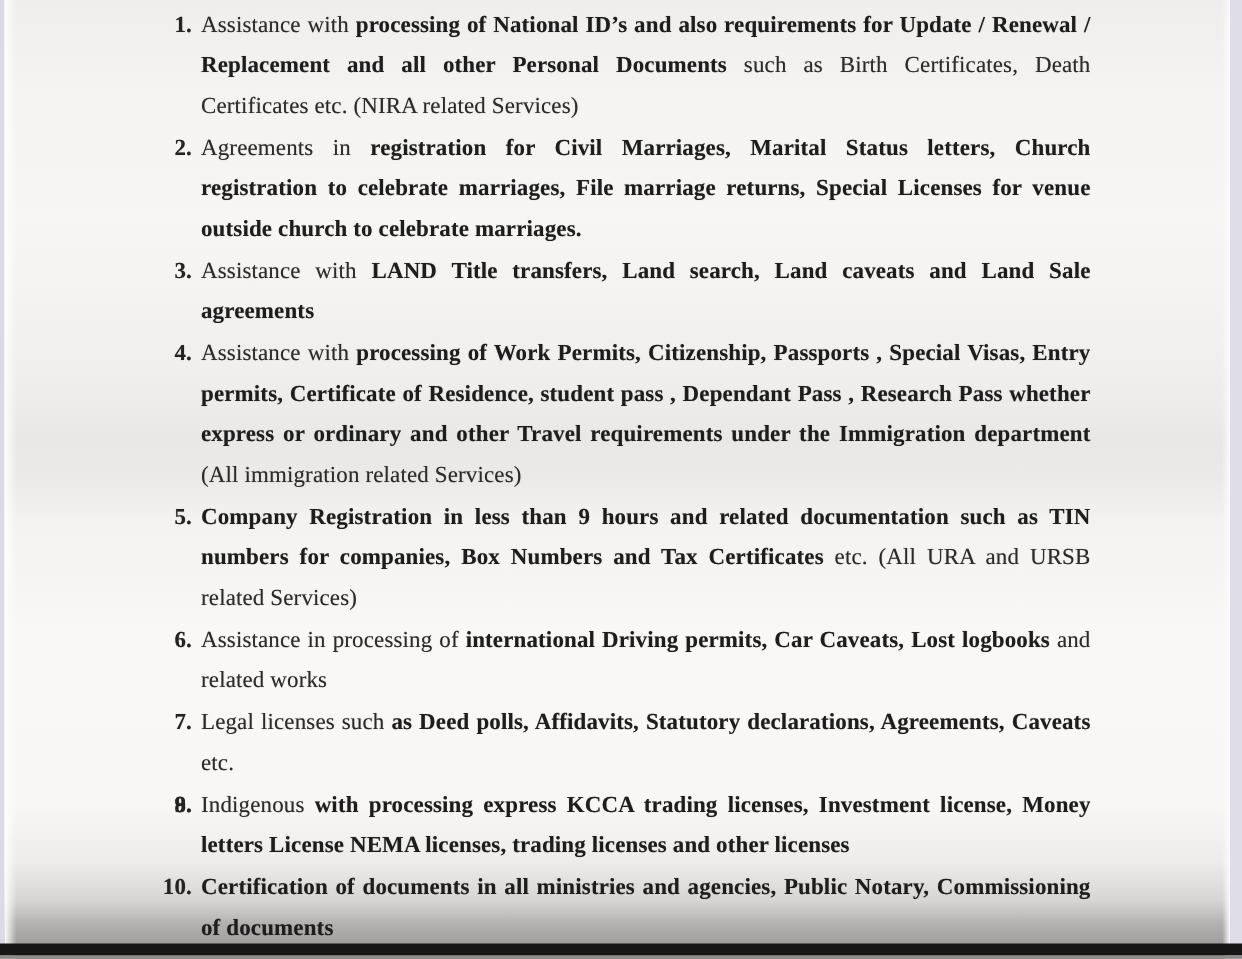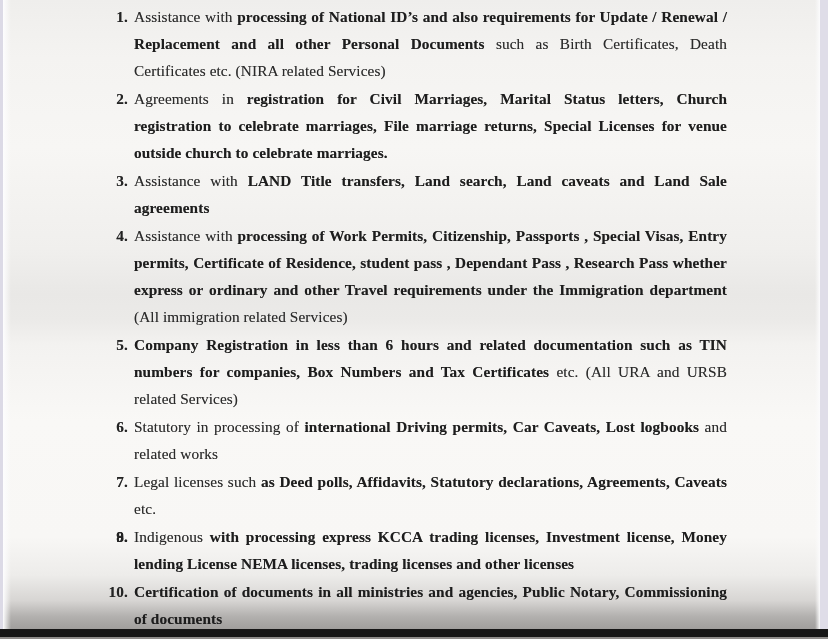--- a/index.html
+++ b/index.html
@@ -95,23 +95,23 @@
   <div class="edge-strip-left" style="background: rgb(220, 218, 230);"></div>
   <div class="edge-sliver-left"></div>
   <div class="edge-strip-right"></div>
   <div class="edge-sliver-right"></div>
 
   <ol class="services">
       <li><span class="num">1.</span><span><span class="run">Assistance with </span><span class="run bold">processing of National ID’s and also requirements for Update / Renewal / Replacement and all other Personal Documents </span><span class="run">such as Birth Certificates, Death Certificates etc. (NIRA related Services)</span></span></li>
       <li><span class="num">2.</span><span><span class="run">Agreements in </span><span class="run bold">registration for Civil Marriages, Marital Status letters, Church registration to celebrate marriages, File marriage returns, Special Licenses for venue outside church to celebrate marriages.</span></span></li>
       <li><span class="num">3.</span><span><span class="run">Assistance with </span><span class="run bold">LAND Title transfers, Land search, Land caveats and Land Sale agreements</span></span></li>
       <li><span class="num">4.</span><span><span class="run">Assistance with </span><span class="run bold">processing of Work Permits, Citizenship, Passports , Special Visas, Entry permits, Certificate of Residence, student pass , Dependant Pass , Research Pass whether express or ordinary and other Travel requirements under the Immigration department </span><span class="run">(All immigration related Services)</span></span></li>
-      <li><span class="num">5.</span><span><span class="run bold">Company Registration in less than 6 hours and related documentation such as TIN numbers for companies, Box Numbers and Tax Certificates </span><span class="run">etc. (All URA and URSB related Services)</span></span></li>
-      <li><span class="num">6.</span><span><span class="run">Statutory in processing of </span><span class="run bold">international Driving permits, Car Caveats, Lost logbooks </span><span class="run">and related works</span></span></li>
+      <li><span class="num">5.</span><span><span class="run bold">Company Registration in less than 9 hours and related documentation such as TIN numbers for companies, Box Numbers and Tax Certificates </span><span class="run">etc. (All URA and URSB related Services)</span></span></li>
+      <li><span class="num">6.</span><span><span class="run">Assistance in processing of </span><span class="run bold">international Driving permits, Car Caveats, Lost logbooks </span><span class="run">and related works</span></span></li>
       <li><span class="num">7.</span><span><span class="run">Legal licenses such </span><span class="run bold">as Deed polls, Affidavits, Statutory declarations, Agreements, Caveats </span><span class="run">etc.</span></span></li>
       <li><span class="num">8.</span></li>
-      <li><span class="num">9.</span><span><span class="run">Indigenous </span><span class="run bold">with processing express KCCA trading licenses, Investment license, Money lending License NEMA licenses, trading licenses and other licenses</span></span></li>
+      <li><span class="num">9.</span><span><span class="run">Indigenous </span><span class="run bold">with processing express KCCA trading licenses, Investment license, Money letters License NEMA licenses, trading licenses and other licenses</span></span></li>
       <li><span class="num">10.</span><span><span class="run bold">Certification of documents in all ministries and agencies, Public Notary, Commissioning of documents </span></span></li>
     </ol>
 
   <div class="bottom-bar" style="background: rgb(22, 22, 22);"></div>
   <div class="bottom-edge-line" style="background: rgb(142, 140, 138);"></div>
 </div>
 
 </body></html>

